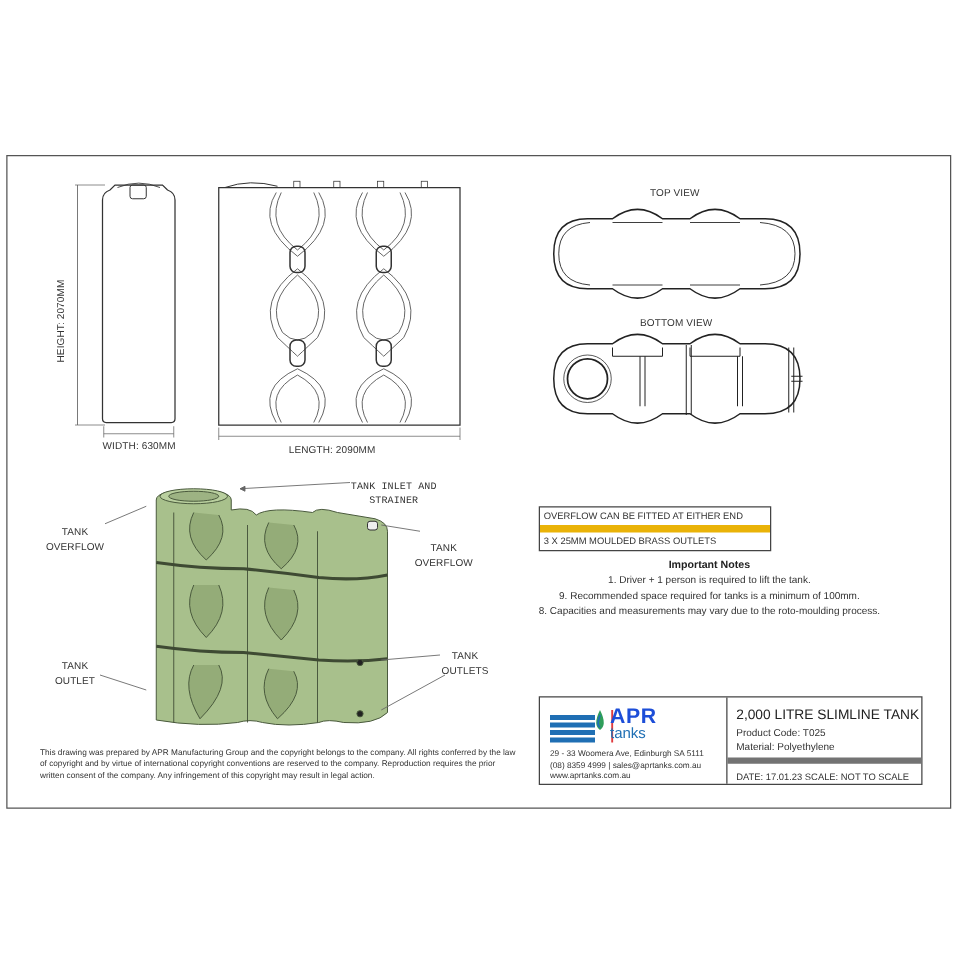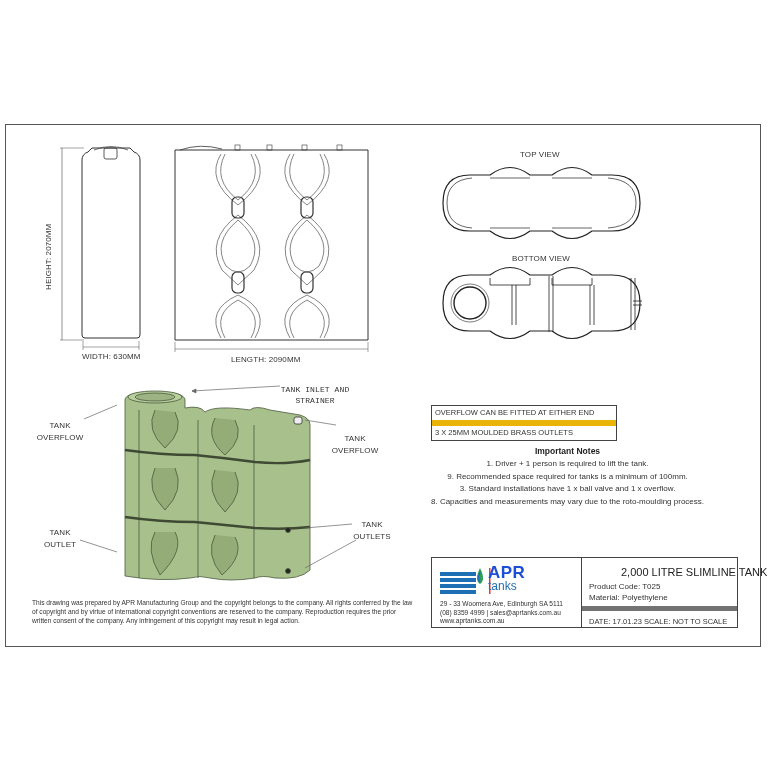--- a/index.html
+++ b/index.html
@@ -11,21 +11,21 @@
   svg { position:absolute; overflow:visible; }
   .specbox { position:absolute; left:431px; top:405px; width:186px; border:1px solid #444; box-sizing:border-box; }
   .specrow { font-size:7.5px; padding:2px 3px; height:10px; line-height:10px; color:#333; white-space:nowrap; }
   .specrow + .specrow { border-top:6px solid #eab308; }
   .notes-title { font-size:8.5px; font-weight:bold; color:#222; }
   .note { font-size:8px; color:#333; white-space:nowrap; line-height:12.5px; }
   .copyright { position:absolute; left:32px; top:598px; width:382px; font-size:6.6px; line-height:9.2px; color:#333; }
   .tblock { position:absolute; left:431px; top:557px; width:307px; height:71px; border:1px solid #444; box-sizing:border-box; }
   .tb-left { position:absolute; left:0; top:0; width:149px; height:69px; border-right:1px solid #444; }
   .tb-right { position:absolute; left:150px; top:0; right:0; height:69px; }
-  .tb-title { position:absolute; left:7px; top:8px; font-size:11px; color:#222; white-space:nowrap;margin-left:32px; }
+  .tb-title { position:absolute; left:7px; top:8px; font-size:11px; color:#222; white-space:nowrap; }
   .tb-line { position:absolute; left:7px; font-size:8px; color:#333; white-space:nowrap; }
   .tb-date { position:absolute; left:0; right:0; top:48px; height:21px; border-top:5px solid #737373; font-size:7.5px; color:#333; padding-left:7px; line-height:21px; white-space:nowrap; }
   .addr { position:absolute; left:8px; font-size:6.6px; color:#333; white-space:nowrap; }
   .logo-apr { position:absolute; left:56px; top:5px; font-size:17px; font-weight:bold; color:#1d4ed8; letter-spacing:0.5px; }
   .logo-tanks { position:absolute; left:56px; top:21px; font-size:12px; color:#1f6fb4; }
 </style>
 </head>
 <body>
 
 <div class="frame"></div>
@@ -166,21 +166,20 @@
 
 <div class="specbox">
   <div class="specrow">OVERFLOW CAN BE FITTED AT EITHER END</div>
   <div class="specrow">3 X 25MM MOULDED BRASS OUTLETS</div>
 </div>
 
 <div class="abs" style="left:431px;top:446px;text-align:center;">
   <div class="notes-title">Important Notes</div>
   <div class="note" style="margin-top:2px;">1. Driver + 1 person is required to lift the tank.</div>
   <div class="note">9. Recommended space required for tanks is a minimum of 100mm.</div>
-  <div class="note">3. Standard installations have 1 x ball valve and 1 x overflow.</div>
   <div class="note">8. Capacities and measurements may vary due to the roto-moulding process.</div>
 </div>
 
 <div class="copyright">This drawing was prepared by APR Manufacturing Group and the copyright belongs to the company.  All rights conferred by the law of copyright and by virtue of international copyright conventions are reserved to the company. Reproduction requires the prior written consent of the company. Any infringement of this copyright may result in legal action.</div>
 
 <div class="tblock">
   <div class="tb-left">
     <svg width="56" height="36" style="left:6px;top:4px;">
       <rect x="2" y="10" width="36" height="4" fill="#1f6fb4"></rect>
       <rect x="2" y="16" width="36" height="4" fill="#1f6fb4"></rect>

